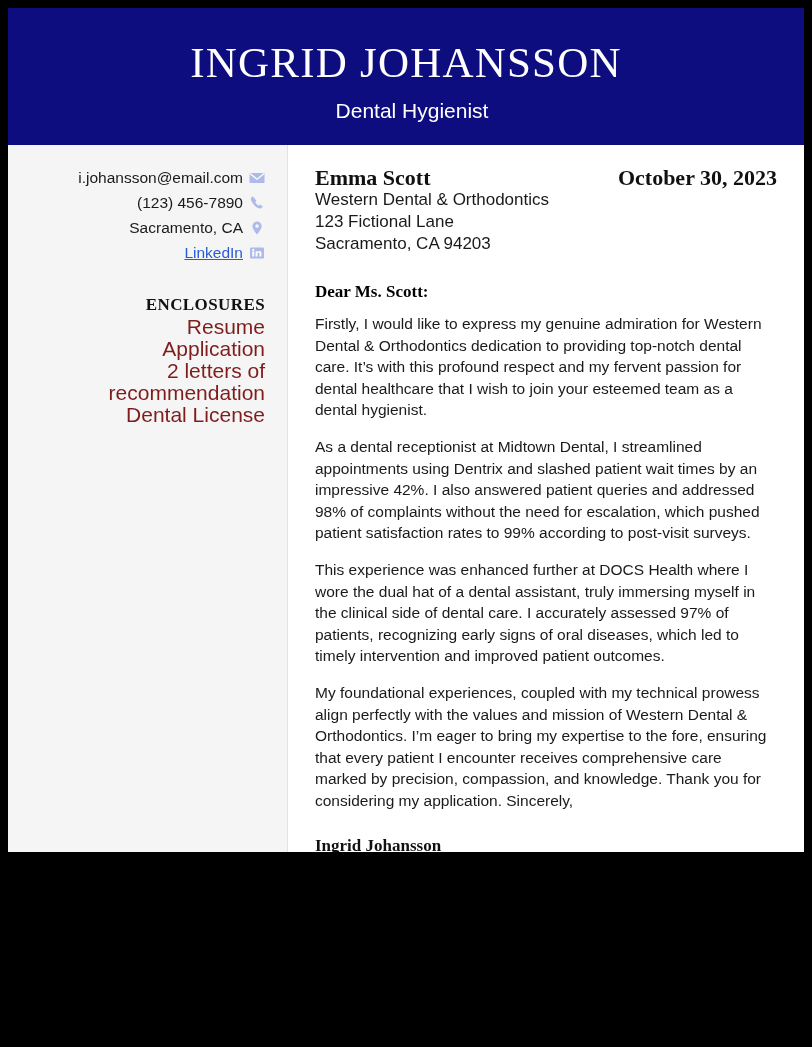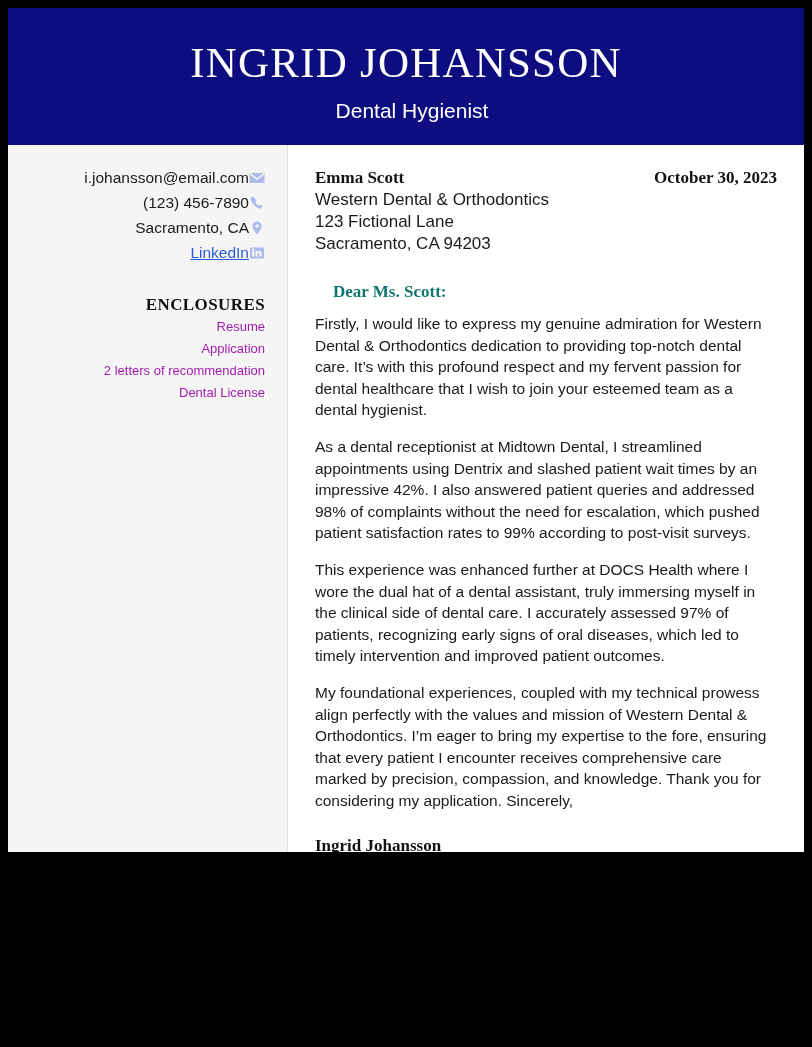--- a/index.html
+++ b/index.html
@@ -93,20 +93,21 @@
     background: #e2e2e2;
   }
 
   .contact-list {
     text-align: right;
   }
   .contact-row {
     display: flex;
     align-items: center;
     justify-content: flex-end;
+    gap: 6px;
     margin-bottom: 3px;
     font-size: 15.5px;
     line-height: 22px;
     color: #1a1a1a;
   }
   .contact-text {
     white-space: nowrap;
   }
   .contact-link {
     color: #2a5bd7;
@@ -128,23 +129,23 @@
     text-align: right;
     font-family: "Liberation Serif", serif;
     font-weight: bold;
     font-size: 17px;
     line-height: 22px;
     letter-spacing: 0.4px;
     color: #111111;
   }
   .enclosure-item {
     text-align: right;
-    font-size: 13px;
-    line-height: 22px;
-    color: #a21caf;
+    font-size: 21px;
+    line-height: 22px;
+    color: #7f1d1d;
     margin-top: 0px;
   }
 
   
   #letter {
     position: absolute;
     left: 307px;
     top: 0;
     width: 462px;
     padding-top: 22px;
@@ -152,39 +153,38 @@
   }
 
   #recipient-line {
     display: flex;
     justify-content: space-between;
     align-items: baseline;
   }
   #recipient-name, #letter-date {
     font-family: "Liberation Serif", serif;
     font-weight: bold;
-    font-size: 17px;
+    font-size: 22px;
     line-height: 22px;
     color: #111111;
     white-space: nowrap;
   }
   .recipient-detail {
     font-size: 17px;
     line-height: 22px;
     color: #1a1a1a;
   }
 
   #salutation {
     margin-top: 26px;
     font-family: "Liberation Serif", serif;
     font-weight: bold;
     font-size: 17px;
     line-height: 22px;
-    color: #0f766e;
-    margin-left: 18px;
+    color: #000000;
   }
 
   .letter-paragraph {
     margin-top: 10px;
     font-size: 15.5px;
     line-height: 21.5px;
     color: #1a1a1a;
     text-align: left;
   }
 

